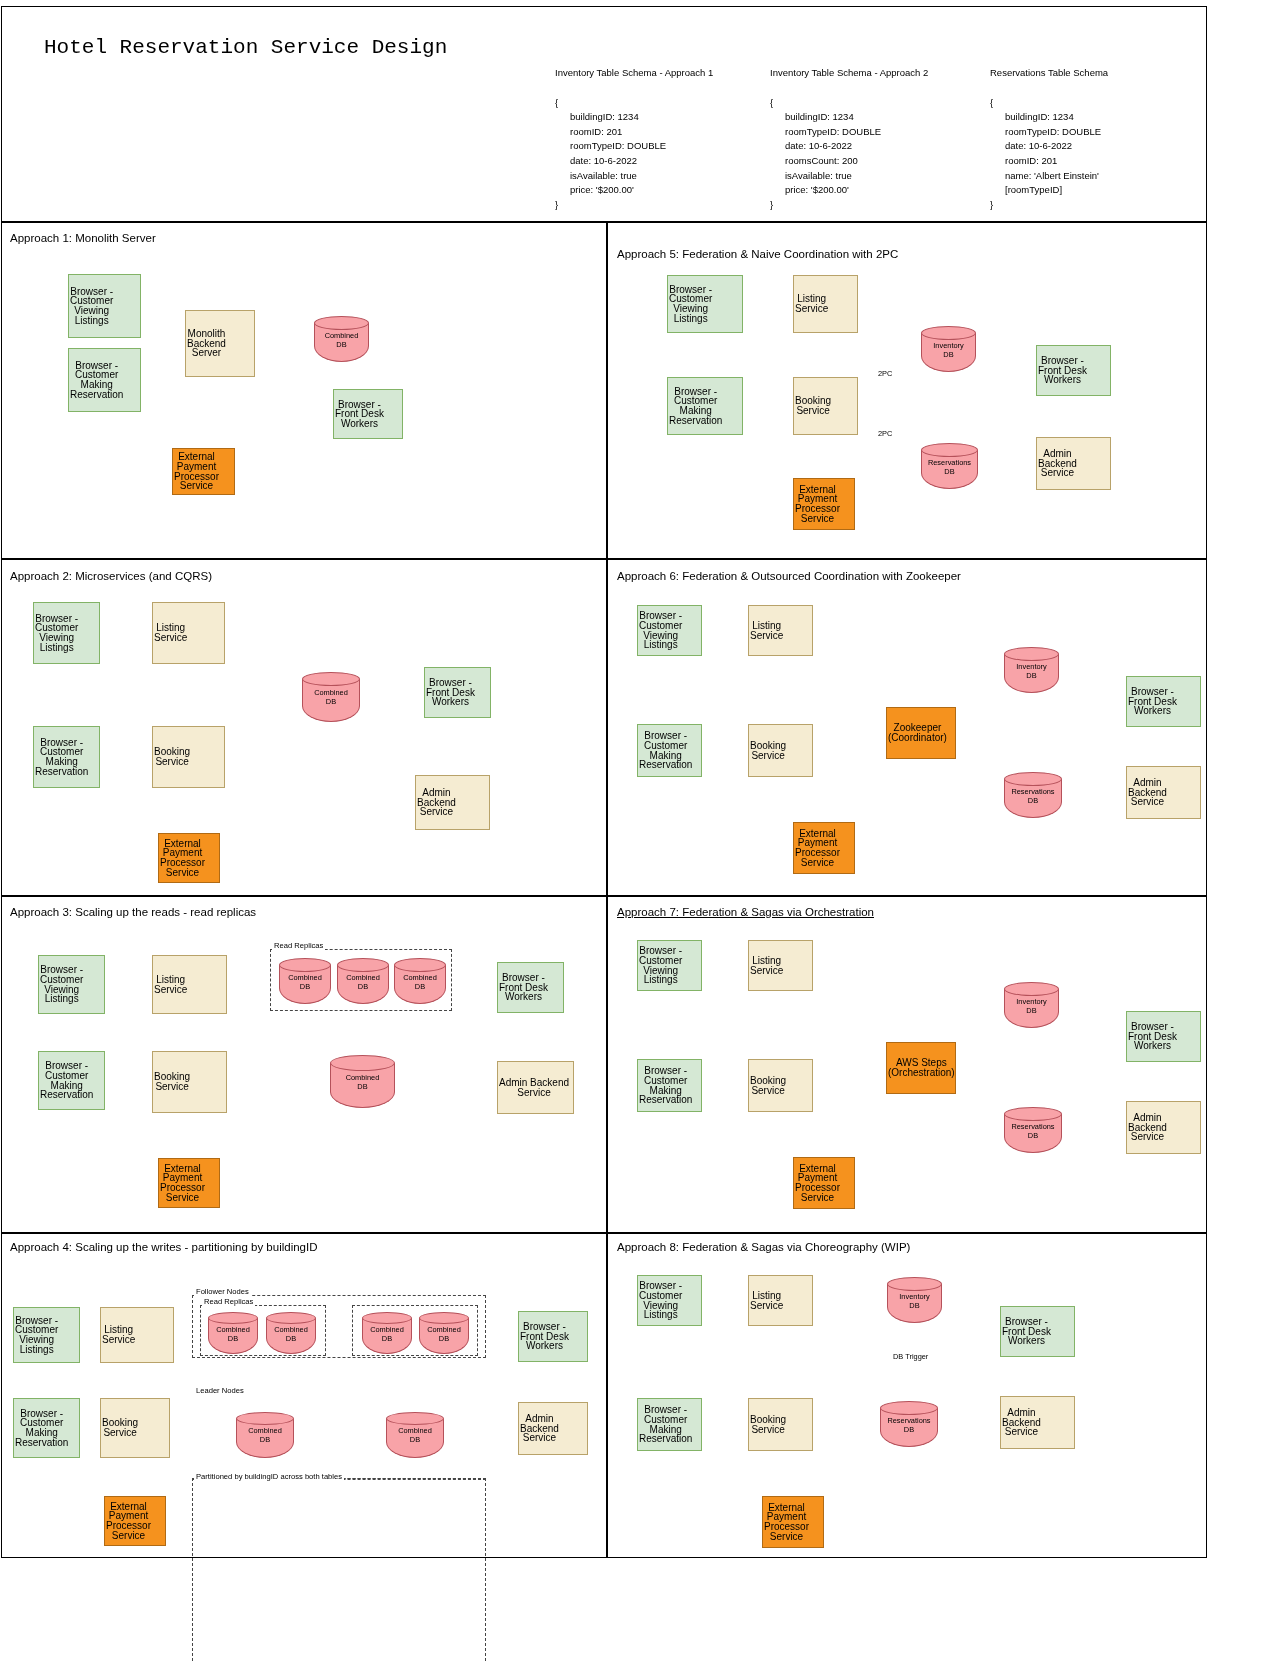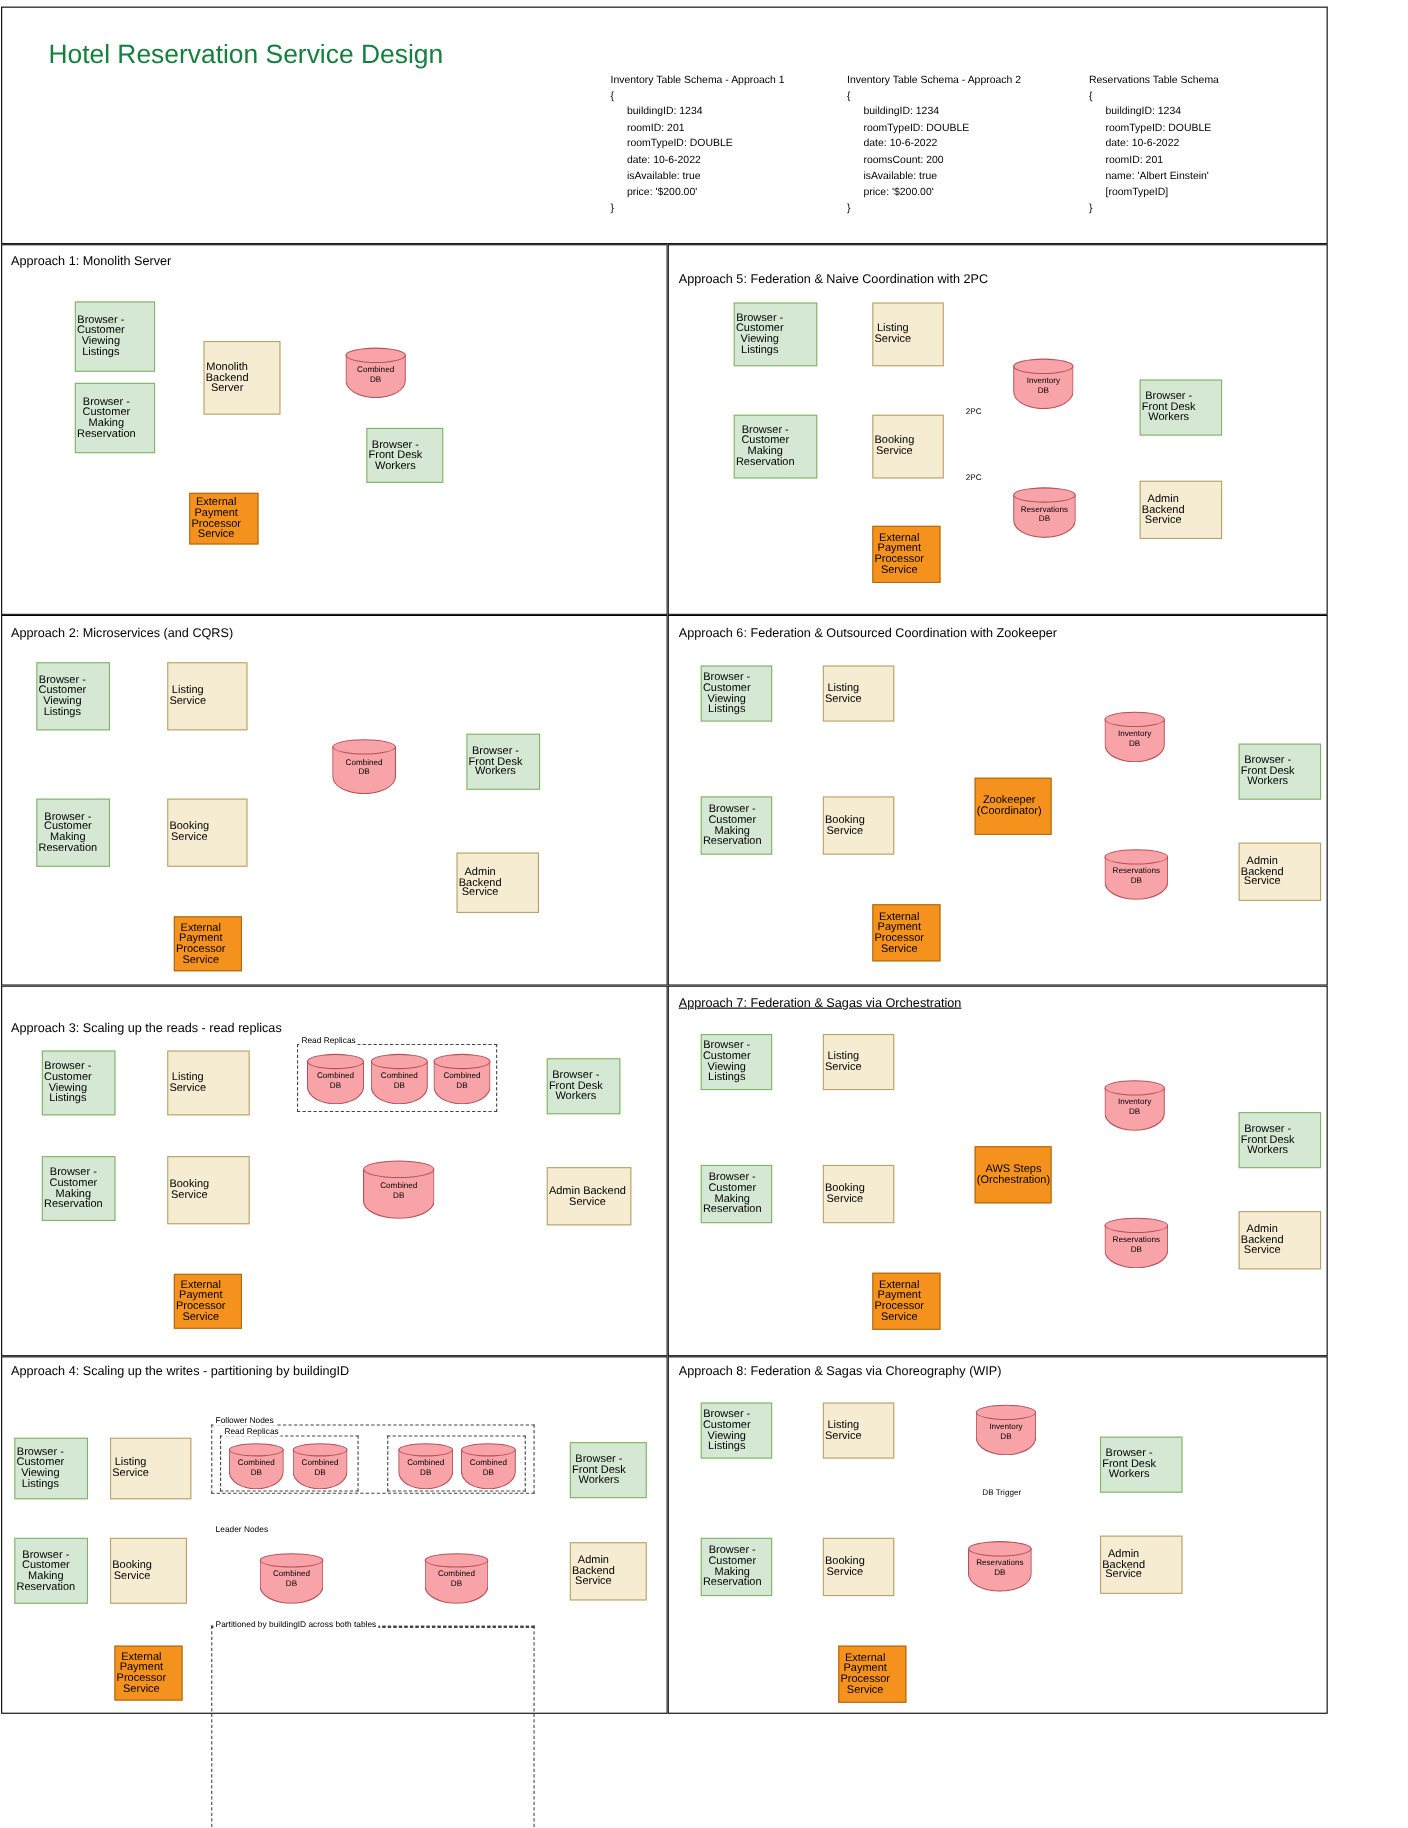--- a/index.html
+++ b/index.html
@@ -18,33 +18,34 @@
   
   .frame {
     position: absolute;
     border: 1px solid #000;
     background: #fff;
   }
   
   .doc-title {
     position: absolute;
     left: 44px; top: 36px;
-    font-size: 24px;
-    color: #15803d;
+    font-size: 21px;
+    color: #000000;
     white-space: nowrap;
+    font-family: Liberation Mono, monospace;
   }
   
   .schema {
     position: absolute;
     font-size: 9.5px;
     line-height: 14.6px;
     color: #000;
     white-space: nowrap;
   }
-  .schema .sc-title { margin-bottom: 0px; text-align: right; }
+  .schema .sc-title { margin-bottom: 15px; text-align: right; }
   .schema .sc-brace { }
   .schema .sc-field { padding-left: 15px; }
 
   
   .panel-title {
     position: absolute;
     font-size: 11.5px;
     color: #000;
     white-space: nowrap;
   }
@@ -260,21 +261,21 @@
     <div class="sc-field">roomID: 201</div>
     <div class="sc-field">name: 'Albert Einstein'</div>
     <div class="sc-field">[roomTypeID]</div>
     <div class="sc-brace">}</div>
   </div>
 
   <div class="panel-title" style="left:10px;top:232px;">Approach 1: Monolith Server</div>
   <div class="panel-title" style="left:617px;top:248px;">Approach 5: Federation &amp; Naive Coordination with 2PC</div>
   <div class="panel-title" style="left:10px;top:570px;">Approach 2: Microservices (and CQRS)</div>
   <div class="panel-title" style="left:617px;top:570px;">Approach 6: Federation &amp; Outsourced Coordination with Zookeeper</div>
-  <div class="panel-title" style="left:10px;top:906px;margin-top:23px;">Approach 3: Scaling up the reads - read replicas</div>
+  <div class="panel-title" style="left:10px;top:906px;">Approach 3: Scaling up the reads - read replicas</div>
   <div class="panel-title" style="left:617px;top:906px;text-decoration:underline;">Approach 7: Federation &amp; Sagas via Orchestration</div>
   <div class="panel-title" style="left:10px;top:1241px;">Approach 4: Scaling up the writes - partitioning by buildingID</div>
   <div class="panel-title" style="left:617px;top:1241px;text-align:center;">Approach 8: Federation &amp; Sagas via Choreography (WIP)</div>
 
   <div class="node green" style="left:68px;top:274px;width:73px;height:64px;">
       <span>Browser -<br>Customer<br>Viewing<br>Listings</span>
     </div>
   <div class="node green" style="left:68px;top:348px;width:73px;height:64px;">
       <span>Browser -<br>Customer<br>Making<br>Reservation</span>
     </div>

